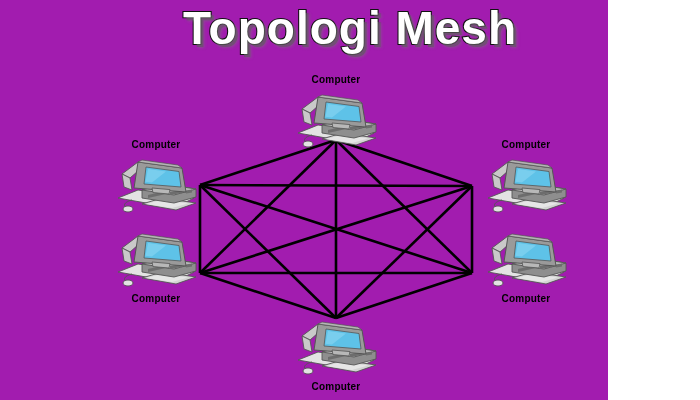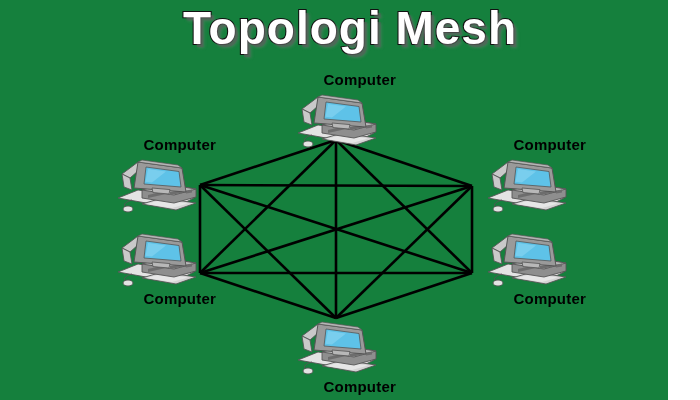--- a/index.html
+++ b/index.html
@@ -2,23 +2,23 @@
 <html><head>
 <meta charset="utf-8">
 <style>
   html, body {
     margin: 0;
     padding: 0;
     background: #ffffff;
   }
   #page {
     position: relative;
-    width: 668px;
+    width: 608px;
     height: 400px;
-    background: #15803d;
+    background: #a21caf;
     overflow: hidden;
     font-family: "Liberation Sans", sans-serif;
   }
 
   
   #title {
     position: absolute;
     left: 0;
     top: 2px;
     width: 700px;
@@ -49,24 +49,24 @@
 
   
   .node {
     position: absolute;
     width: 120px;
     margin-left: -60px;
   }
   .node-label {
     font-family: "Liberation Sans", sans-serif;
     font-weight: bold;
-    font-size: 15px;
+    font-size: 10px;
     letter-spacing: 0.2px;
     color: #000000;
-    text-align: right;
+    text-align: center;
     line-height: 18px;
     white-space: nowrap;
     user-select: none;
   }
   .pc-icon { display: block; margin: 0 auto; }
 </style>
 </head>
 <body>
 
 <div id="page">

